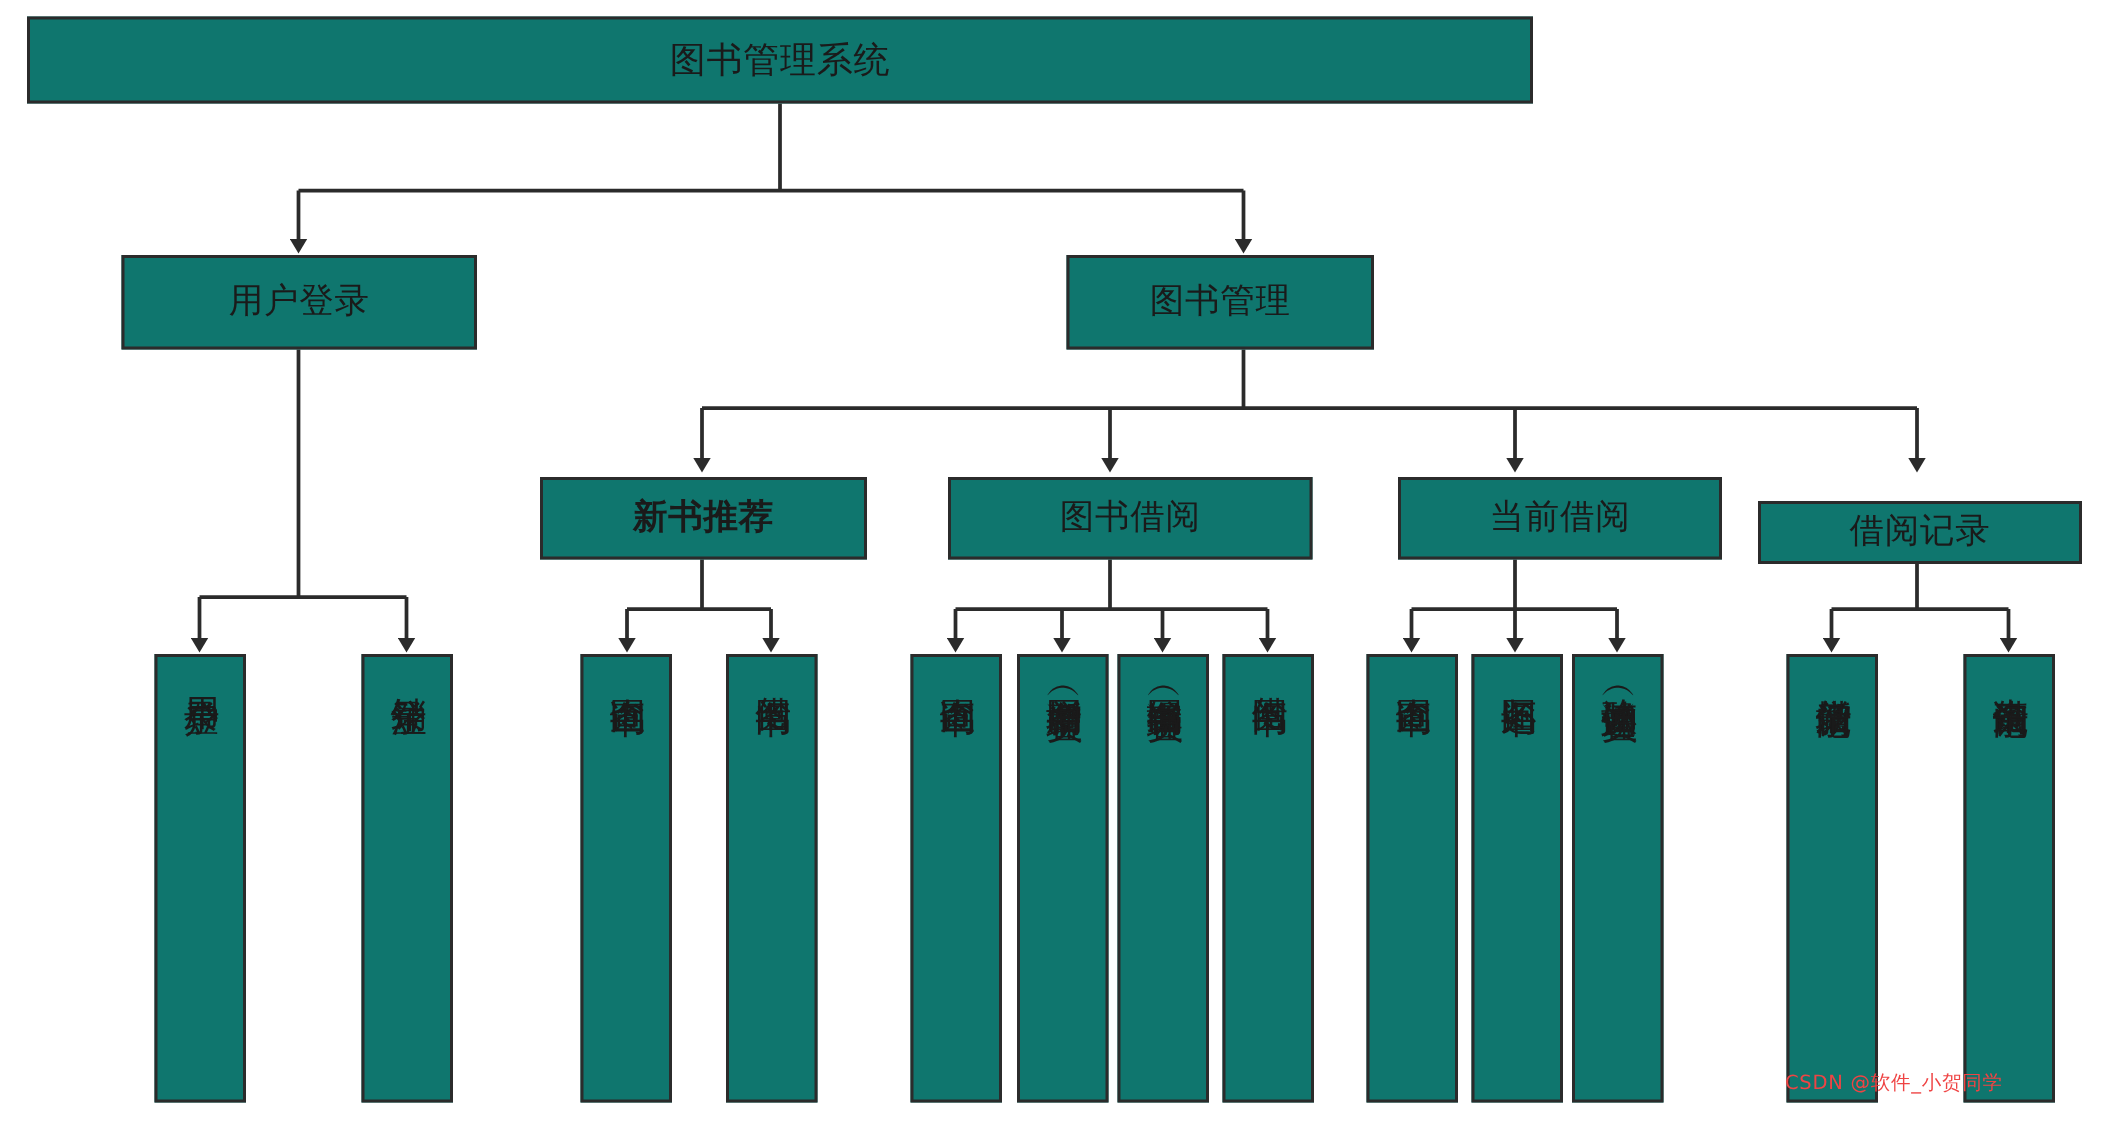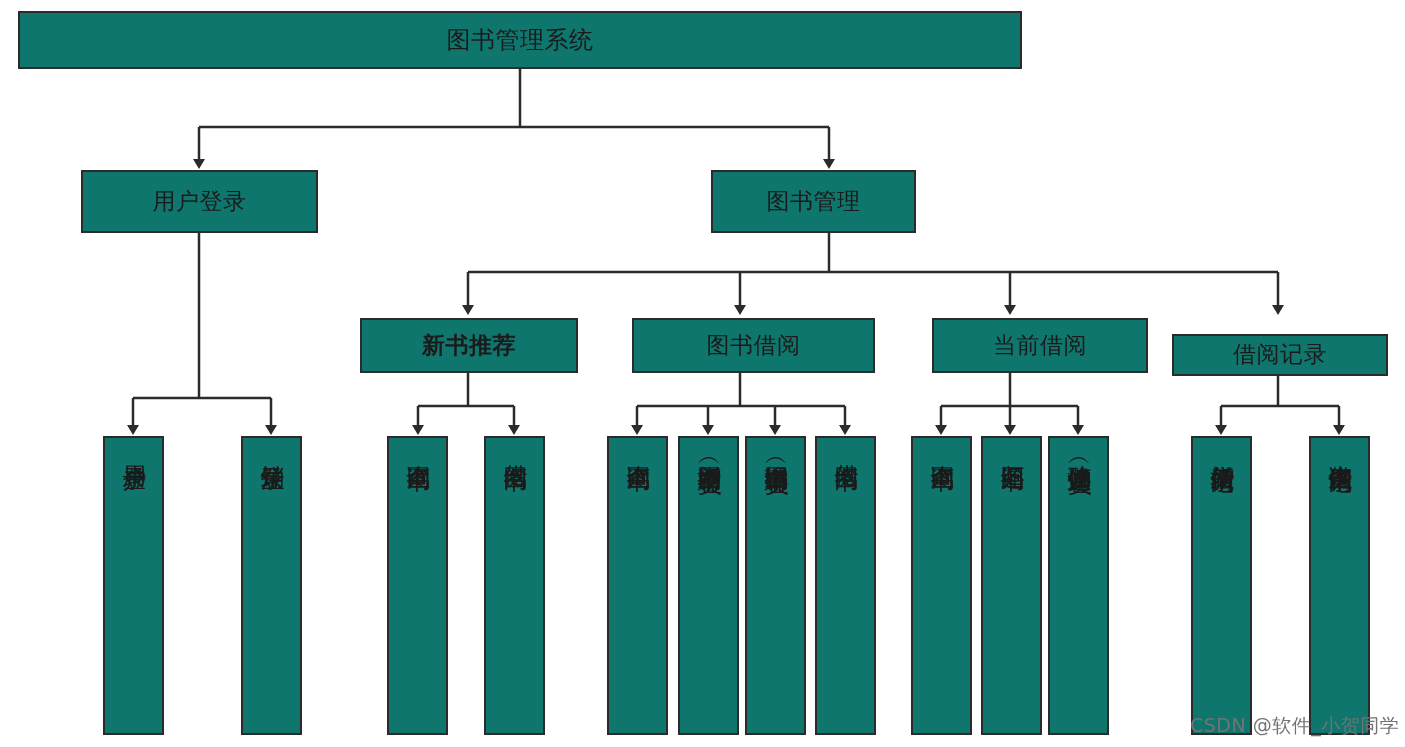--- a/index.html
+++ b/index.html
@@ -55,22 +55,22 @@
     left: 0;
     top: 0;
     width: 1405px;
     height: 747px;
     pointer-events: none;
   }
   .watermark {
     position: absolute;
     left: 1190px;
     top: 713px;
-    font-size: 19px;
-    color: #737373;
+    font-size: 13px;
+    color: #ef4444;
     white-space: nowrap;
     letter-spacing: 0.5px;
   }
 </style>
 </head>
 <body>
 
 <div id="canvas">
 
   <svg id="edges" viewBox="0 0 1405 747">

